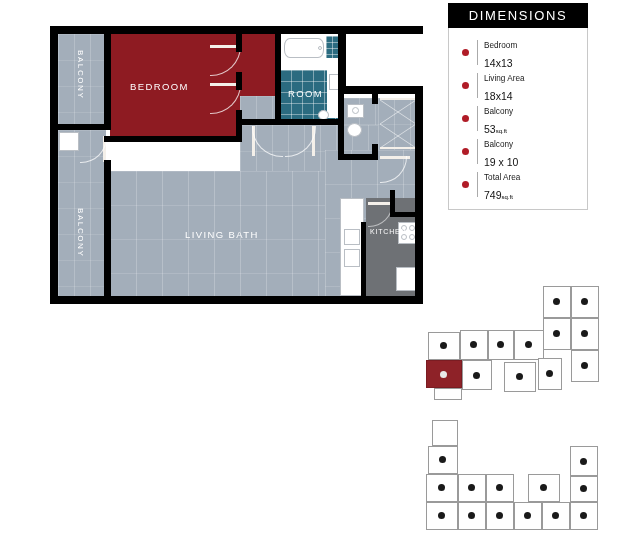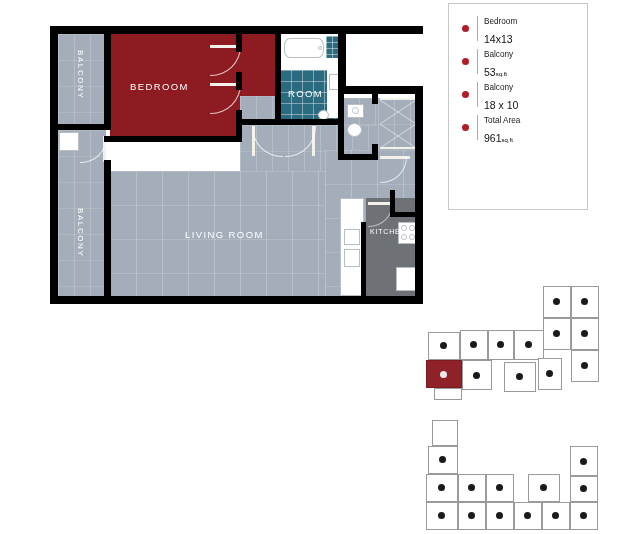--- a/index.html
+++ b/index.html
@@ -281,62 +281,71 @@
   <div class="wall" style="left:311px; top:196px; width:5px; height:74px;"></div>
   <div class="wall" style="left:340px; top:164px; width:5px; height:22px;"></div>
   <div class="wall" style="left:340px; top:186px; width:28px; height:5px;"></div>
 
   <div class="wall" style="left:192px; top:93px; width:34px; height:6px;"></div>
   <div class="wall" style="left:186px; top:99px; width:6px; height:16px;"></div>
 
   <div class="room-label vert" style="left:26px; top:24px;">BALCONY</div>
   <div class="room-label vert" style="left:26px; top:182px;">BALCONY</div>
   <div class="room-label" style="left:80px; top:55px;">BEDROOM</div>
-  <div class="room-label" style="left:135px; top:203px;">LIVING ROOM</div>
+  <div class="room-label" style="left:135px; top:203px;">LIVING BATH</div>
   <div class="room-label" style="left:238px; top:62px;">ROOM</div>
   <div class="room-label small" style="left:320px; top:202px;">KITCHEN</div>
 </div>
 
 <div id="dimensions-panel">
+  <div id="dimensions-header">DIMENSIONS</div>
   <div id="dimensions-list">
 
     <div class="dim-item">
       <span class="dim-dot"></span>
       <span class="dim-bar"></span>
       <span class="dim-text">
         <span class="dim-name">Bedroom</span><br>
         <span class="dim-value">14x13</span><span class="dim-unit"></span>
       </span>
     </div>
 
+    <div class="dim-item">
+      <span class="dim-dot"></span>
+      <span class="dim-bar"></span>
+      <span class="dim-text">
+        <span class="dim-name">Living Area</span><br>
+        <span class="dim-value">18x14</span><span class="dim-unit"></span>
+      </span>
+    </div>
 
     <div class="dim-item">
       <span class="dim-dot"></span>
       <span class="dim-bar"></span>
       <span class="dim-text">
         <span class="dim-name">Balcony</span><br>
         <span class="dim-value">53</span><span class="dim-unit">sq.ft</span>
       </span>
     </div>
 
     <div class="dim-item">
       <span class="dim-dot"></span>
       <span class="dim-bar"></span>
       <span class="dim-text">
         <span class="dim-name">Balcony</span><br>
-        <span class="dim-value">18 x 10</span><span class="dim-unit"></span>
+        <span class="dim-value">19 x 10</span><span class="dim-unit"></span>
       </span>
     </div>
 
     <div class="dim-item">
       <span class="dim-dot"></span>
       <span class="dim-bar"></span>
       <span class="dim-text">
         <span class="dim-name">Total Area</span><br>
-        <span class="dim-value">961</span><span class="dim-unit">sq.ft</span>
+        <span class="dim-value">749</span><span class="dim-unit">sq.ft</span>
       </span>
     </div>
 
   </div>
 </div>
 
 <div class="sitemap" id="sitemap-upper" style="left:420px; top:284px; width:215px; height:115px;">
 
   <div class="unit" style="left:123px; top:2px;  width:28px; height:32px;"></div>
   <div class="unit-dot" style="left:133px; top:14px;"></div>

